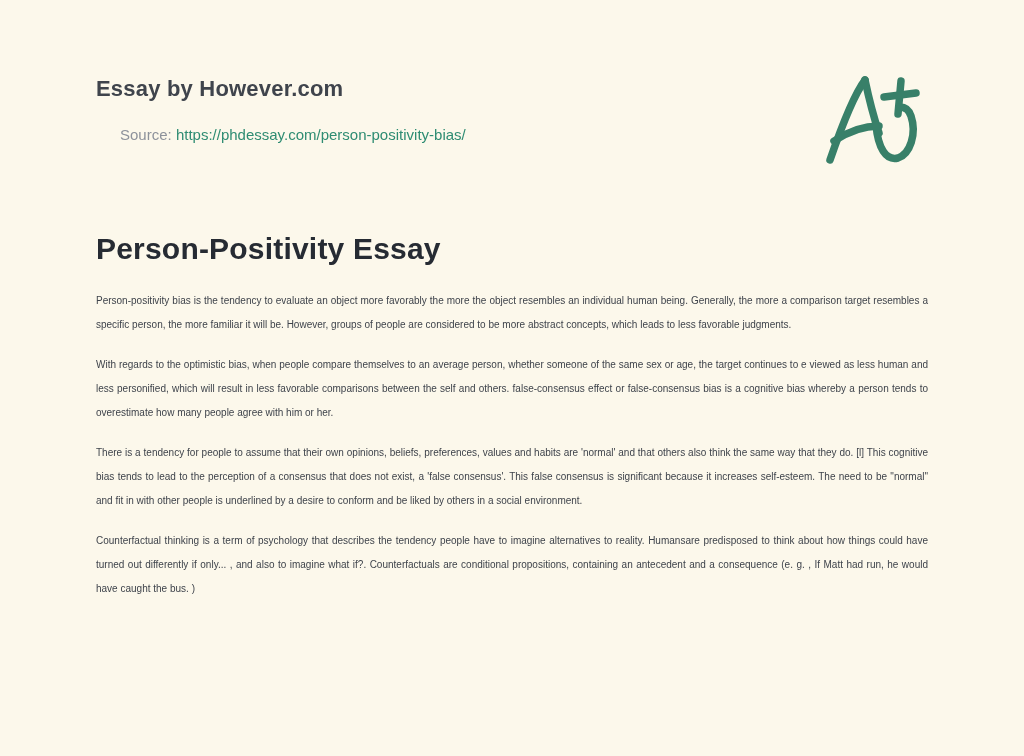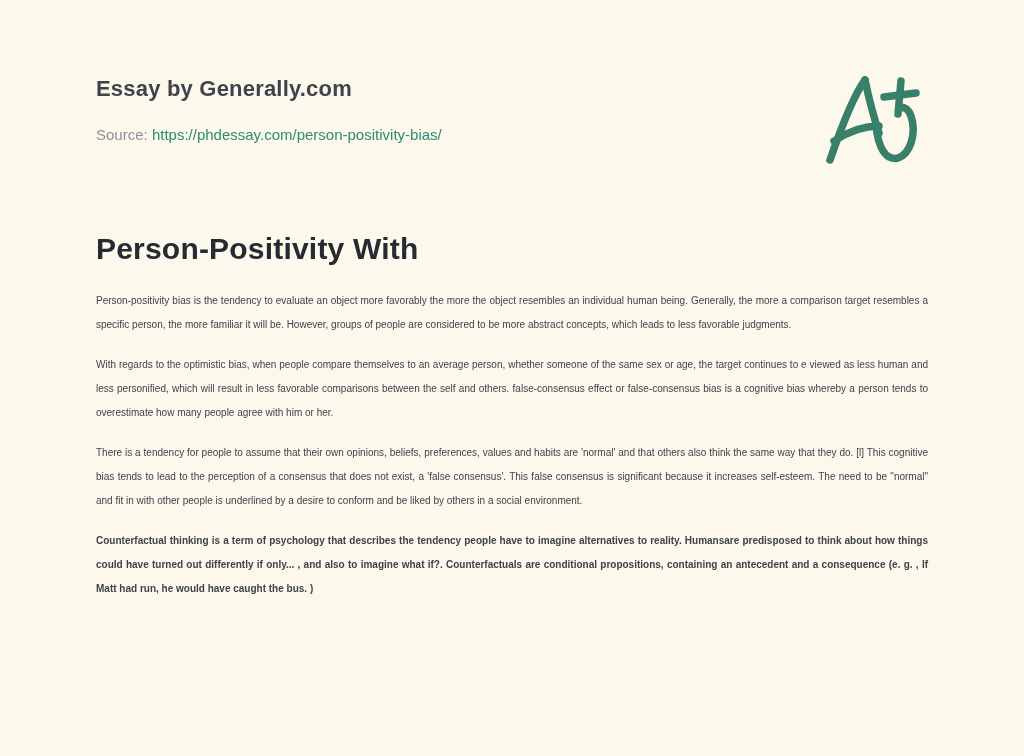--- a/index.html
+++ b/index.html
@@ -33,20 +33,21 @@
   .essay-by-heading {
     font-size: 22px;
     font-weight: 700;
     letter-spacing: 0.2px;
     color: #3F444C;
   }
   .source-line {
     margin-top: 24px;
     font-size: 15px;
     color: var(--muted);
+    margin-left: 24px;
   }
   .source-line a {
     color: var(--accent);
     text-decoration: none;
   }
   .logo {
     position: absolute;
     top: 68px;
     right: 0;
     width: 104px;
@@ -71,47 +72,47 @@
   .article-body {
     margin-top: 22px;
   }
   .article-body p {
     font-size: 10px;
     line-height: 24px;
     color: var(--body-color);
     text-align: justify;
     margin-bottom: 16px;
   }
-  .article-body p:last-child { margin-bottom: 0; font-weight: bold; }
+  .article-body p:last-child { margin-bottom: 0; }
 </style>
 </head>
 <body>
 
 <div class="page">
   <div class="content">
 
     <div class="doc-header">
-      <div class="essay-by-heading">Essay by Generally.com</div>
+      <div class="essay-by-heading">Essay by However.com</div>
       <div class="source-line">
         <span>Source:</span>
         <a href="#">https://phdessay.com/person-positivity-bias/</a>
       </div>
       <div class="logo">
         <svg viewBox="0 0 104 96" aria-hidden="true">
           <path d="M6,91 C16,62 29,27 41,11"></path>
           <path d="M41,11 C45,30 50,49 55,64"></path>
           <path d="M10,72 C25,62 42,57 55,57"></path>
           <path d="M77,12 C76,23 75,34 74,45"></path>
           <path d="M60,28 L92,24"></path>
           <path d="M52,56 C54,79 62,92 74,89 C86,85 93,65 87,47 C85,41 81,38 76,38"></path>
         </svg>
       </div>
     </div>
 
-    <h1 class="article-title">Person-Positivity With</h1>
+    <h1 class="article-title">Person-Positivity Essay</h1>
 
     <div class="article-body">
       <p>Person-positivity bias is the tendency to evaluate an object more favorably the more the object resembles an individual human being. Generally, the more a comparison target resembles a specific person, the more familiar it will be. However, groups of people are considered to be more abstract concepts, which leads to less favorable judgments.</p>
       <p>With regards to the optimistic bias, when people compare themselves to an average person, whether someone of the same sex or age, the target continues to e viewed as less human and less personified, which will result in less favorable comparisons between the self and others. false-consensus effect or false-consensus bias is a cognitive bias whereby a person tends to overestimate how many people agree with him or her.</p>
       <p>There is a tendency for people to assume that their own opinions, beliefs, preferences, values and habits are 'normal' and that others also think the same way that they do. [l] This cognitive bias tends to lead to the perception of a consensus that does not exist, a 'false consensus'. This false consensus is significant because it increases self-esteem. The need to be "normal" and fit in with other people is underlined by a desire to conform and be liked by others in a social environment.</p>
       <p>Counterfactual thinking is a term of psychology that describes the tendency people have to imagine alternatives to reality. Humansare predisposed to think about how things could have turned out differently if only... , and also to imagine what if?. Counterfactuals are conditional propositions, containing an antecedent and a consequence (e. g. , If Matt had run, he would have caught the bus. )</p>
     </div>
 
   </div>
 </div>

